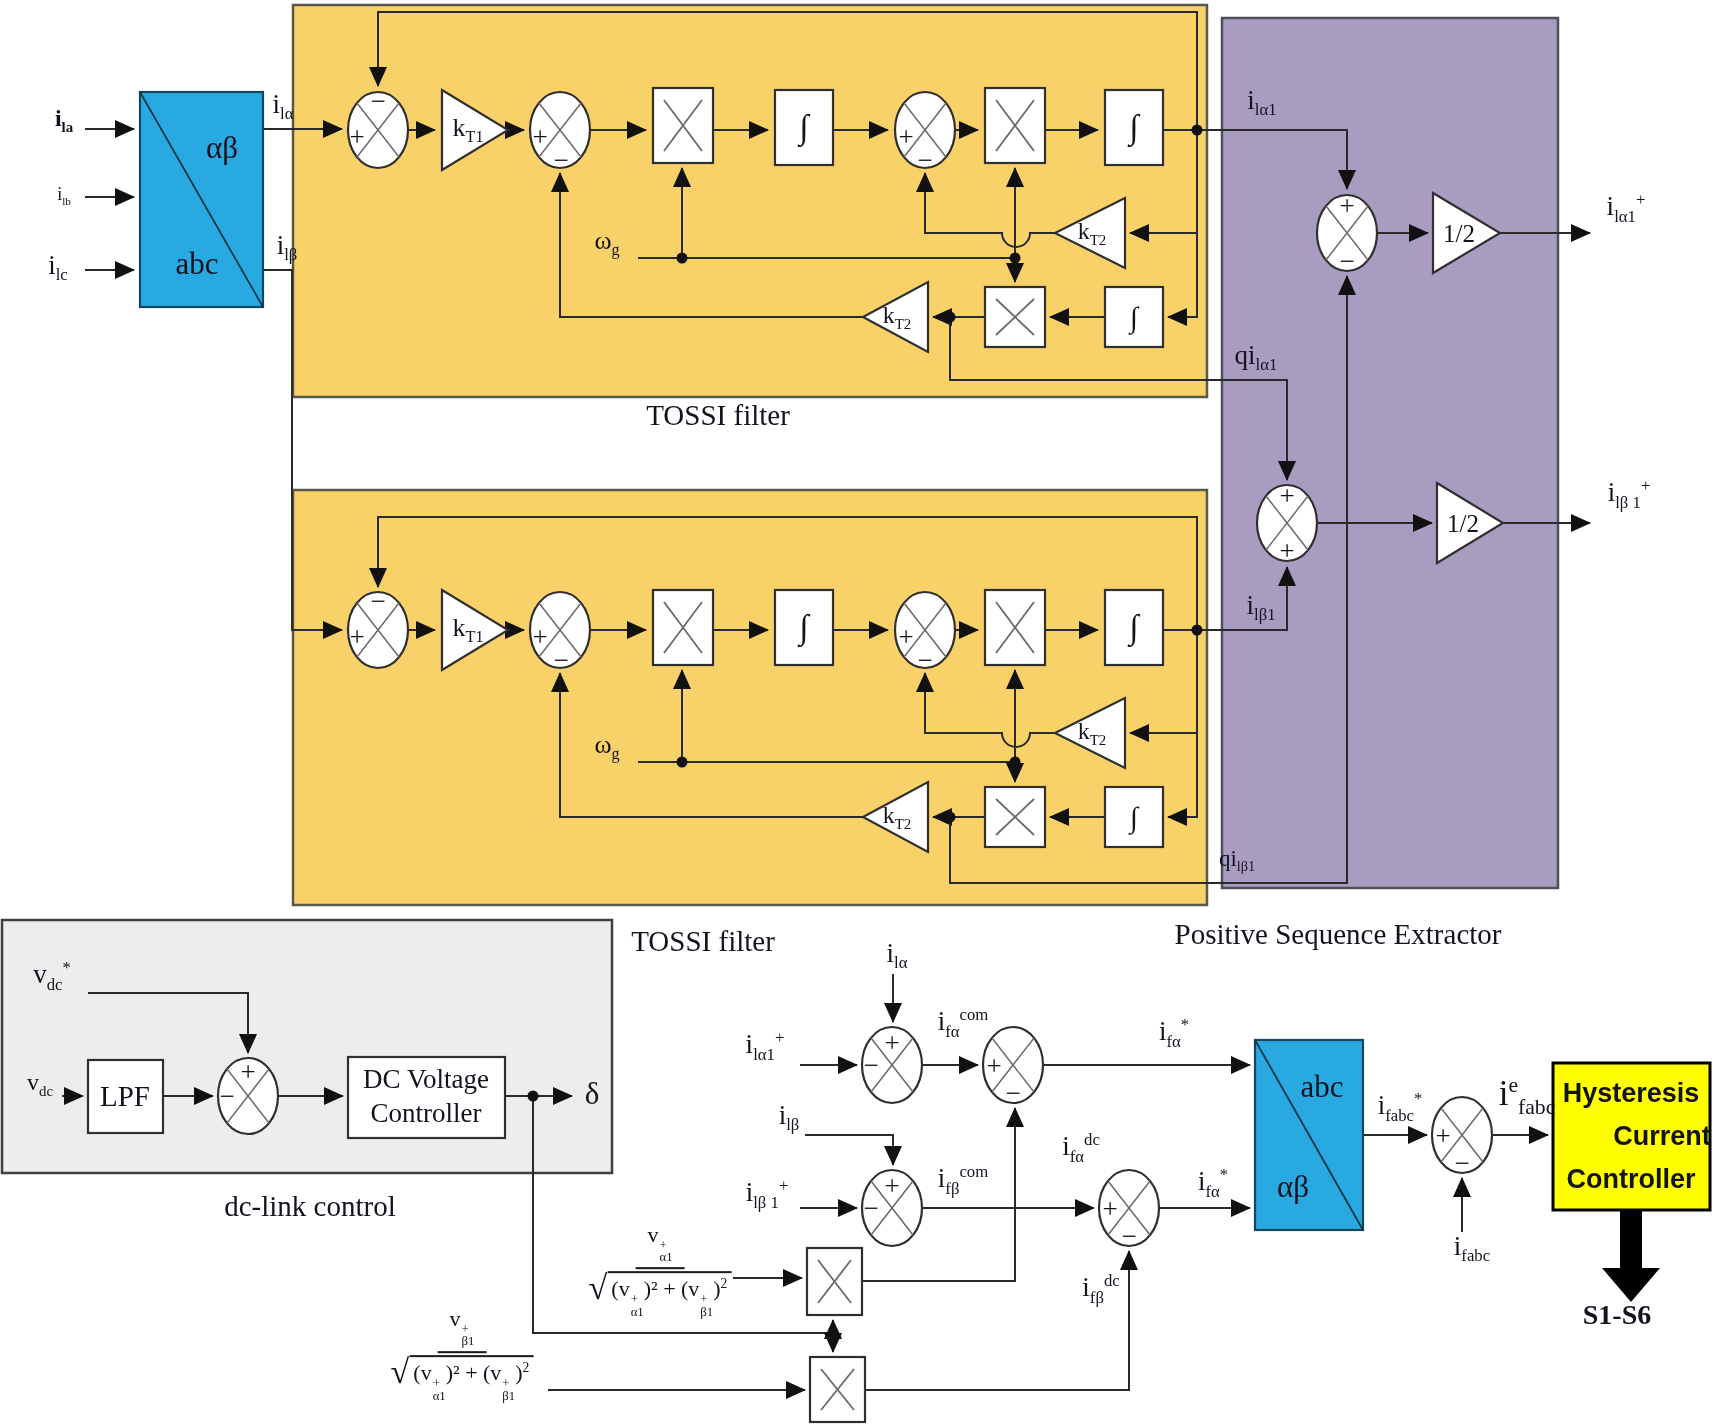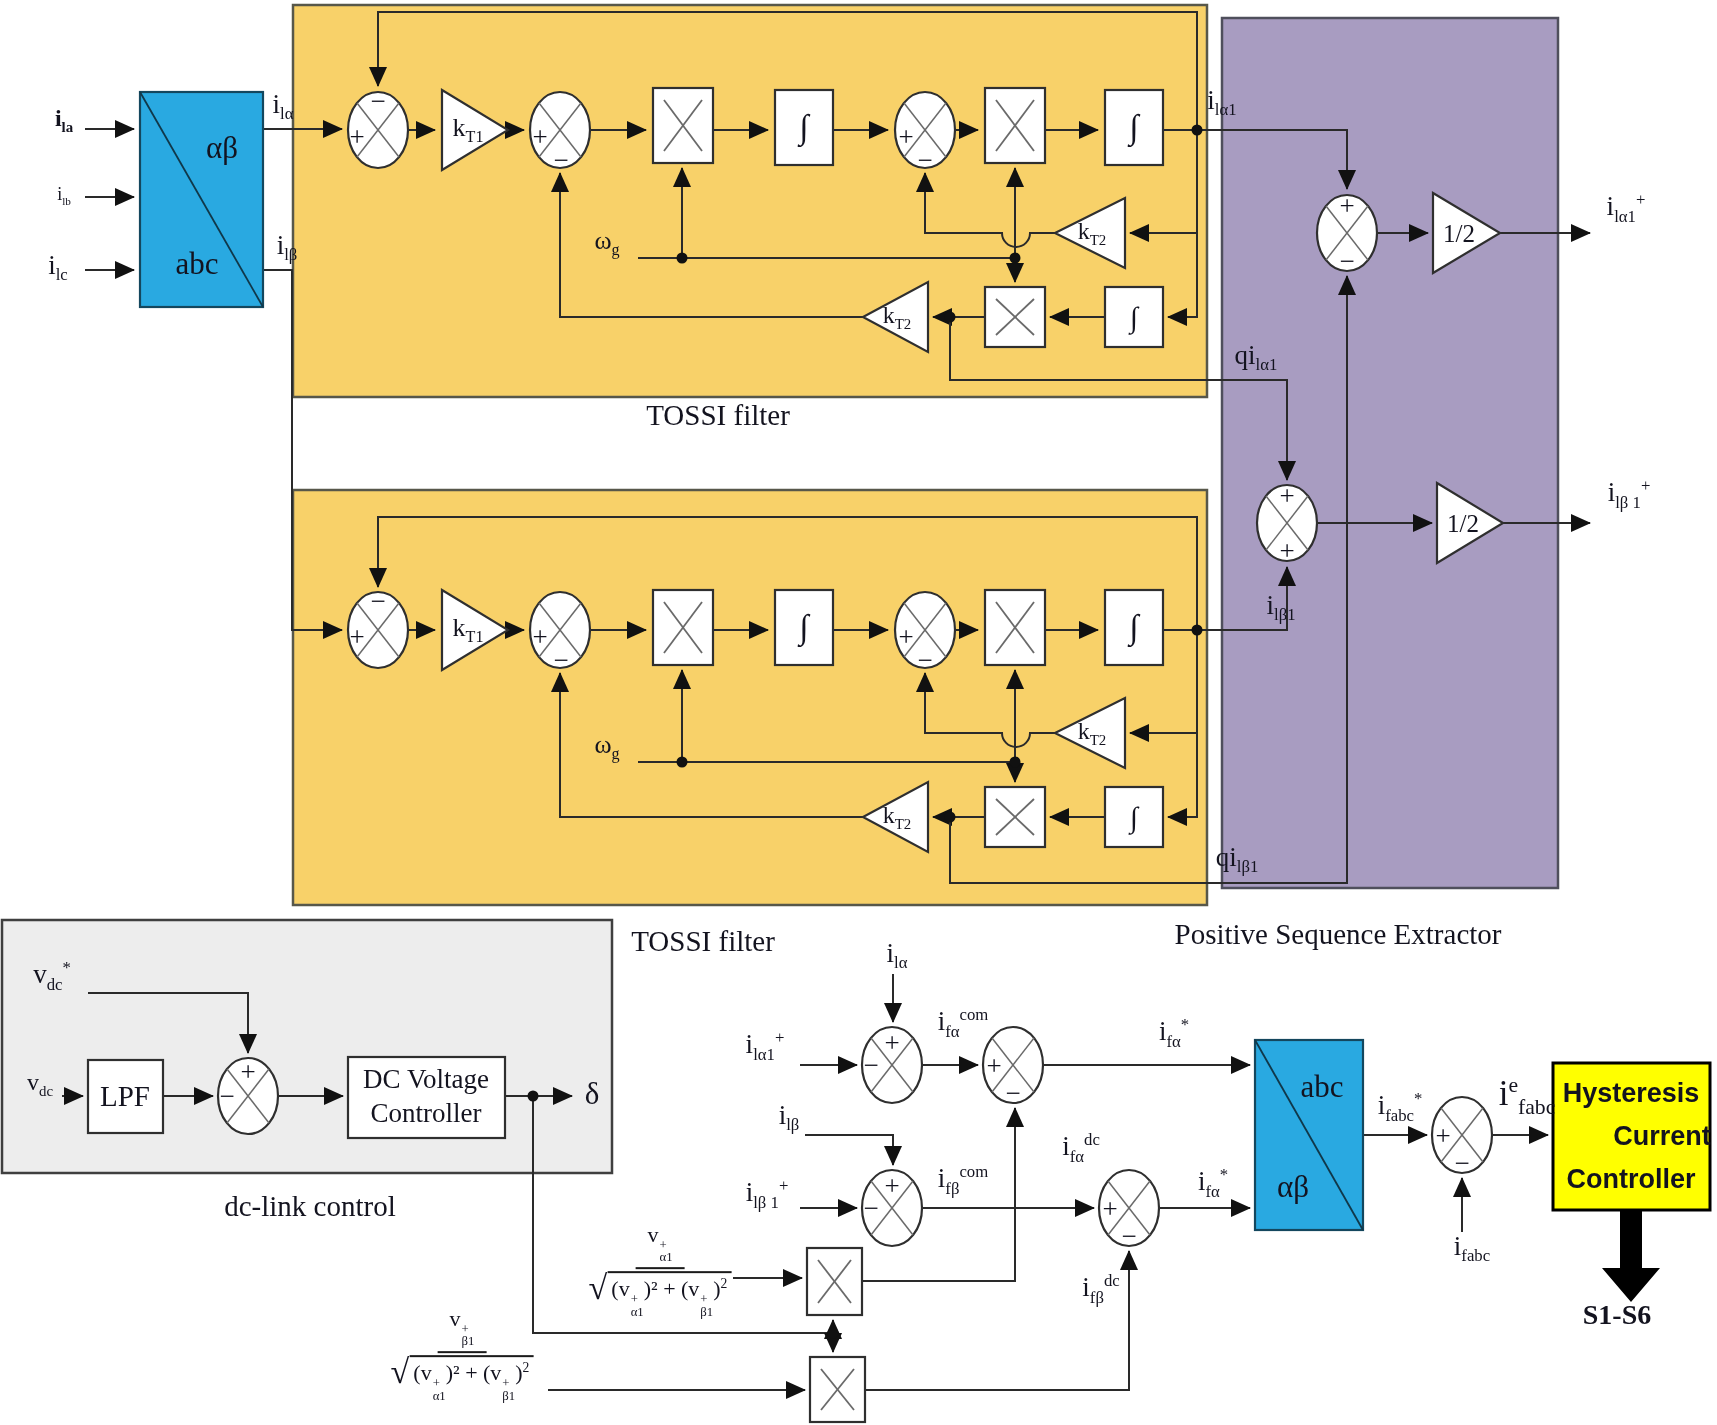--- a/index.html
+++ b/index.html
@@ -274,37 +274,37 @@
     <div class="lbl" style="left: 540px; top: 137px; font-size: 27px;"><span>+</span></div>
     <div class="lbl" style="left: 561px; top: 160px; font-size: 27px;"><span>−</span></div>
     <div class="lbl" style="left: 906px; top: 137px; font-size: 27px;"><span>+</span></div>
     <div class="lbl" style="left: 925px; top: 160px; font-size: 27px;"><span>−</span></div>
     <div class="lbl" style="left: 804px; top: 127px; font-size: 34px;"><span>∫</span></div>
     <div class="lbl" style="left: 1134px; top: 127px; font-size: 34px;"><span>∫</span></div>
     <div class="lbl" style="left: 1134px; top: 317px; font-size: 29px;"><span>∫</span></div>
     <div class="lbl" style="left: 607px; top: 243px; font-size: 26px;"><span>ω</span><span class="sb">g</span></div>
     <div class="lbl" style="left: 1092px; top: 233px; font-size: 24px;"><span>k</span><span class="sb">T2</span></div>
     <div class="lbl" style="left: 897px; top: 317px; font-size: 24px;"><span>k</span><span class="sb">T2</span></div>
-    <div class="lbl" style="left: 1222px; top: 103px; font-size: 27px;"><span>i</span><span class="sb">lα1</span></div>
+    <div class="lbl" style="left: 1262px; top: 103px; font-size: 27px;"><span>i</span><span class="sb">lα1</span></div>
     <div class="lbl" style="left: 1256px; top: 358px; font-size: 27px;"><span>qi</span><span class="sb">lα1</span></div>
     <div class="lbl" style="left: 468px; top: 630px; font-size: 26px;"><span>k</span><span class="sb">T1</span></div>
     <div class="lbl" style="left: 357px; top: 637px; font-size: 27px;"><span>+</span></div>
     <div class="lbl" style="left: 378px; top: 601px; font-size: 27px;"><span>−</span></div>
     <div class="lbl" style="left: 540px; top: 637px; font-size: 27px;"><span>+</span></div>
     <div class="lbl" style="left: 561px; top: 660px; font-size: 27px;"><span>−</span></div>
     <div class="lbl" style="left: 906px; top: 637px; font-size: 27px;"><span>+</span></div>
     <div class="lbl" style="left: 925px; top: 660px; font-size: 27px;"><span>−</span></div>
     <div class="lbl" style="left: 804px; top: 627px; font-size: 34px;"><span>∫</span></div>
     <div class="lbl" style="left: 1134px; top: 627px; font-size: 34px;"><span>∫</span></div>
     <div class="lbl" style="left: 1134px; top: 817px; font-size: 29px;"><span>∫</span></div>
     <div class="lbl" style="left: 607px; top: 747px; font-size: 26px;"><span>ω</span><span class="sb">g</span></div>
     <div class="lbl" style="left: 1092px; top: 733px; font-size: 24px;"><span>k</span><span class="sb">T2</span></div>
     <div class="lbl" style="left: 897px; top: 817px; font-size: 24px;"><span>k</span><span class="sb">T2</span></div>
-    <div class="lbl" style="left: 1261px; top: 608px; font-size: 27px; margin-left: 20px;"><span>i</span><span class="sb">lβ1</span></div>
-    <div class="lbl" style="left: 1237px; top: 860px; font-size: 27px;"><span>qi</span><span class="sb">lβ1</span></div>
+    <div class="lbl" style="left: 1261px; top: 608px; font-size: 27px;"><span>i</span><span class="sb">lβ1</span></div>
+    <div class="lbl" style="left: 1237px; top: 860px; font-size: 23px;"><span>qi</span><span class="sb">lβ1</span></div>
     <div class="lbl" style="left: 1347px; top: 206px; font-size: 27px;"><span>+</span></div>
     <div class="lbl" style="left: 1347px; top: 261px; font-size: 27px;"><span>−</span></div>
     <div class="lbl" style="left: 1287px; top: 496px; font-size: 27px;"><span>+</span></div>
     <div class="lbl" style="left: 1287px; top: 551px; font-size: 27px;"><span>+</span></div>
     <div class="lbl" style="left: 1459px; top: 233px; font-size: 25px;"><span>1/2</span></div>
     <div class="lbl" style="left: 1463px; top: 523px; font-size: 25px;"><span>1/2</span></div>
     <div class="lbl" style="left: 1626px; top: 209px; font-size: 27px;"><span>i</span><span class="sb">lα1</span><span class="sp">+</span></div>
     <div class="lbl" style="left: 1629px; top: 495px; font-size: 27px;"><span>i</span><span class="sb">lβ 1</span><span class="sp">+</span></div>
     <div class="lbl" style="left: 718px; top: 415px; font-size: 29px;"><span>TOSSI filter</span></div>
     <div class="lbl" style="left: 703px; top: 941px; font-size: 29px;"><span>TOSSI filter</span></div>

